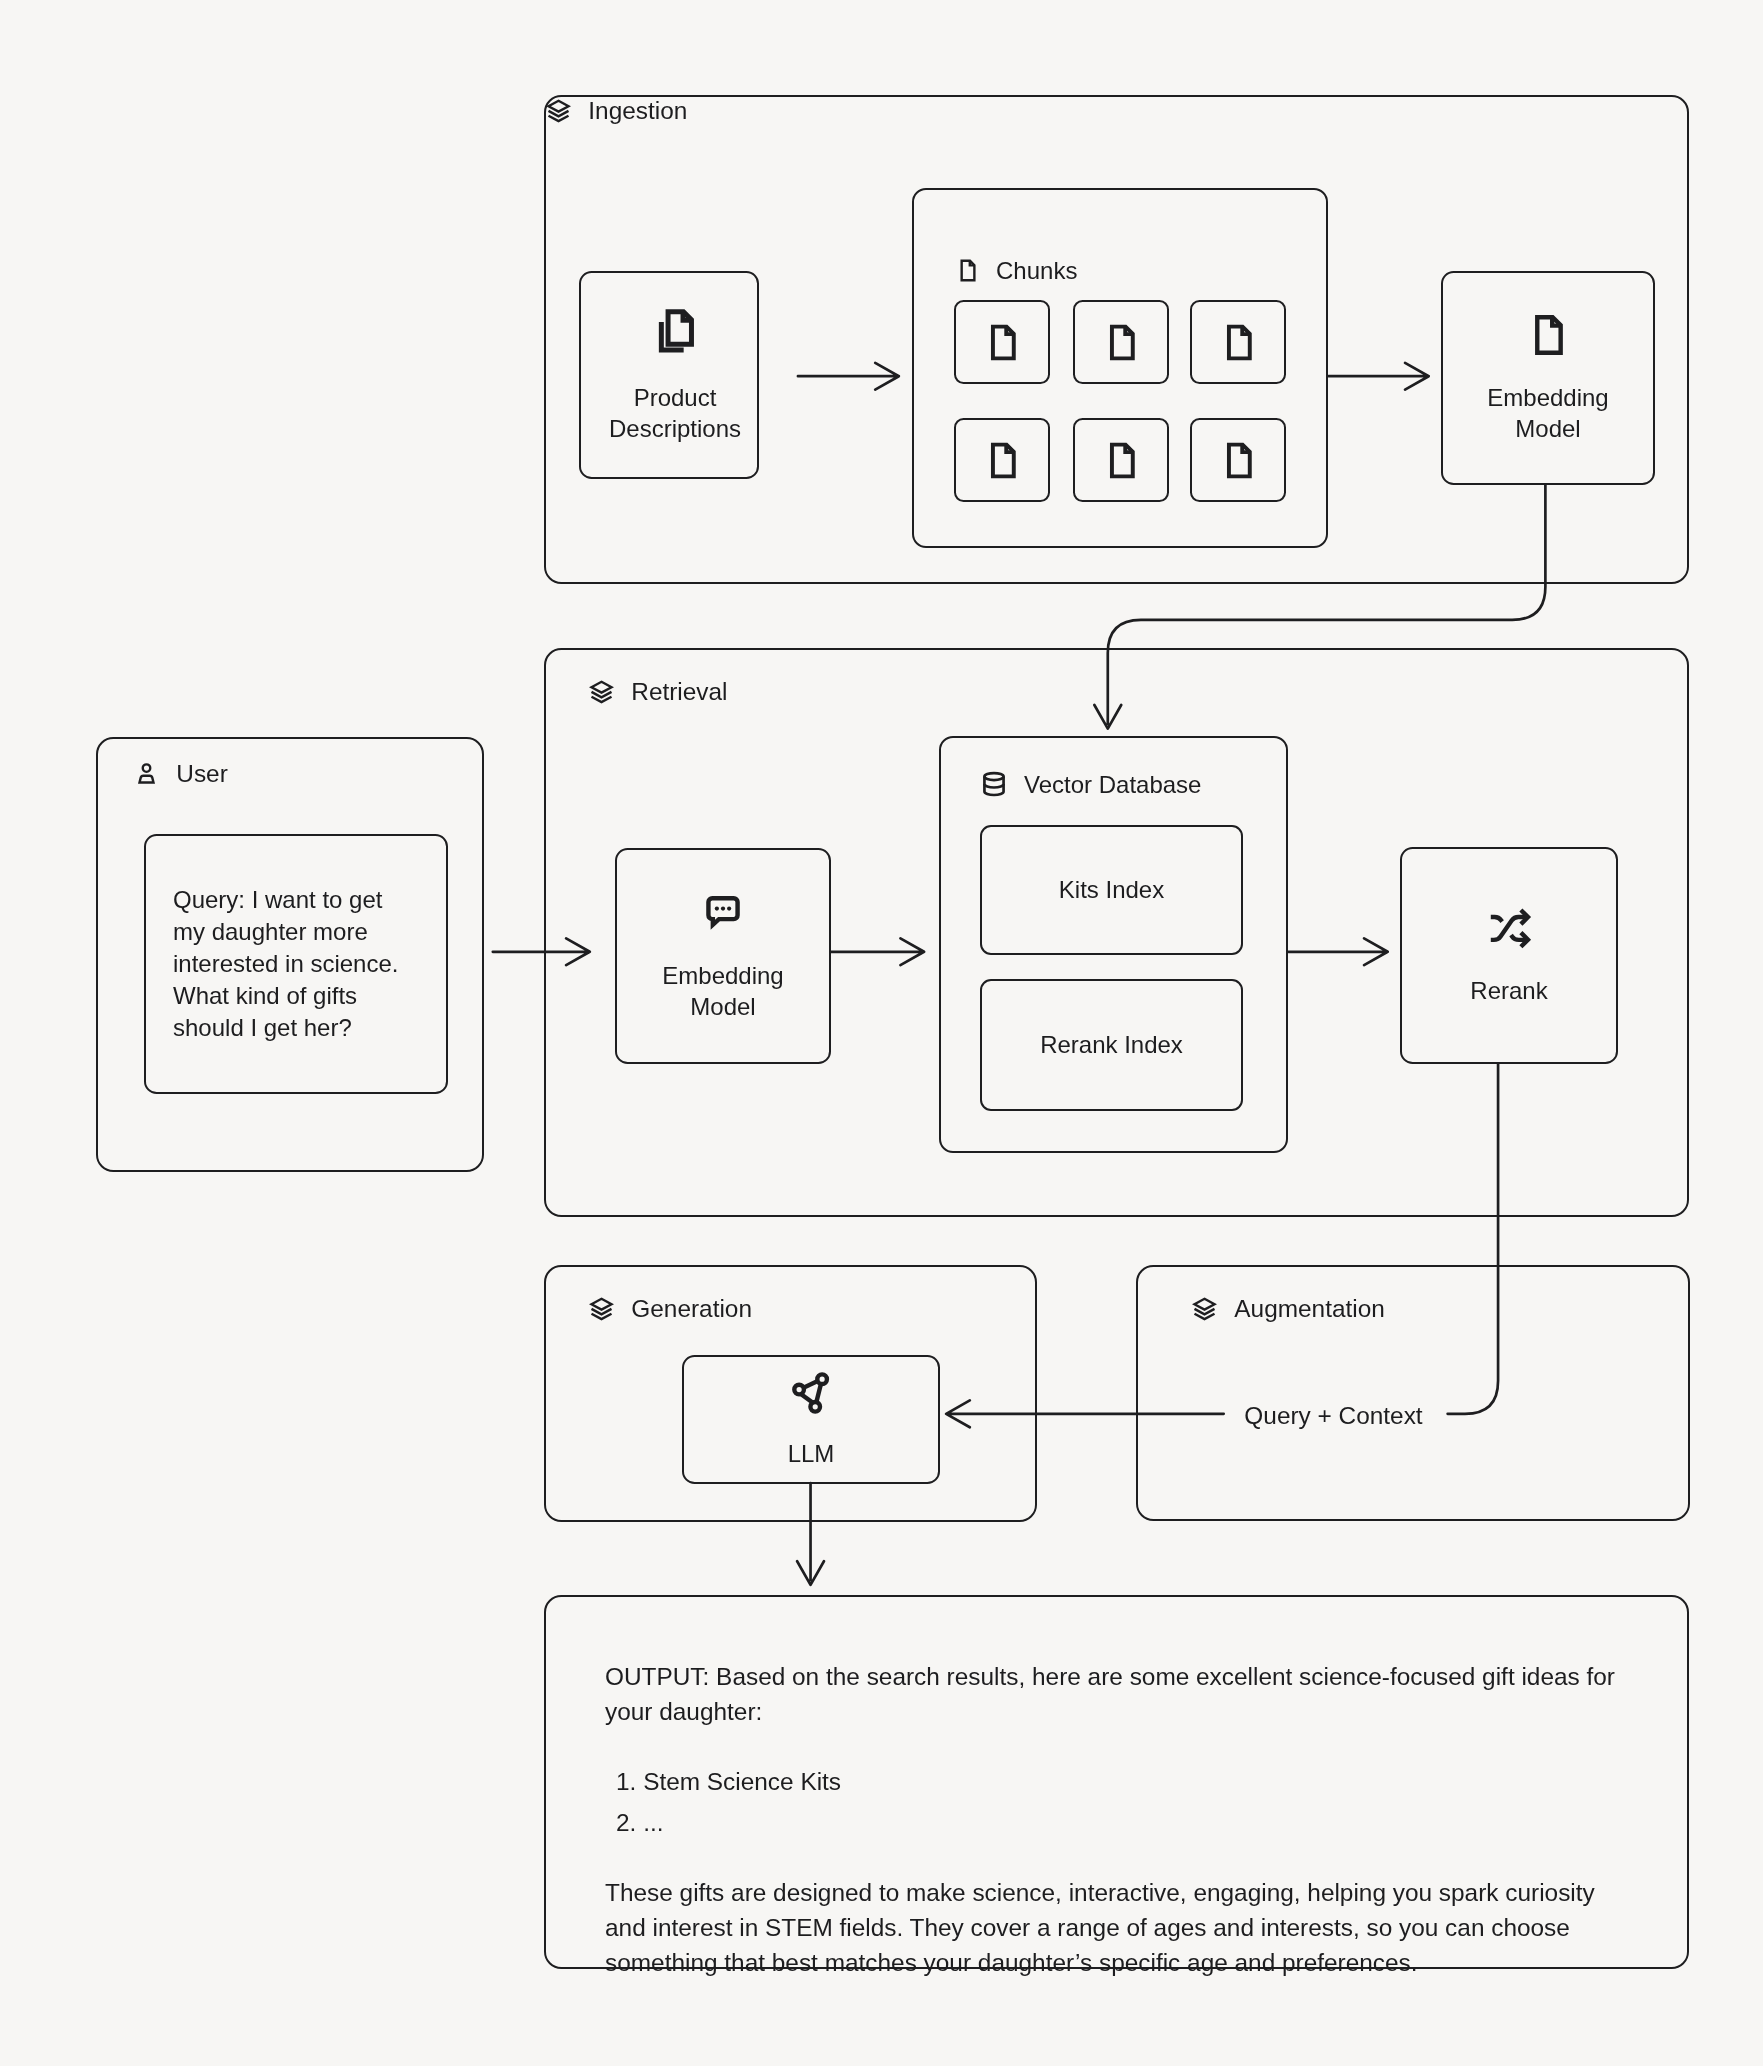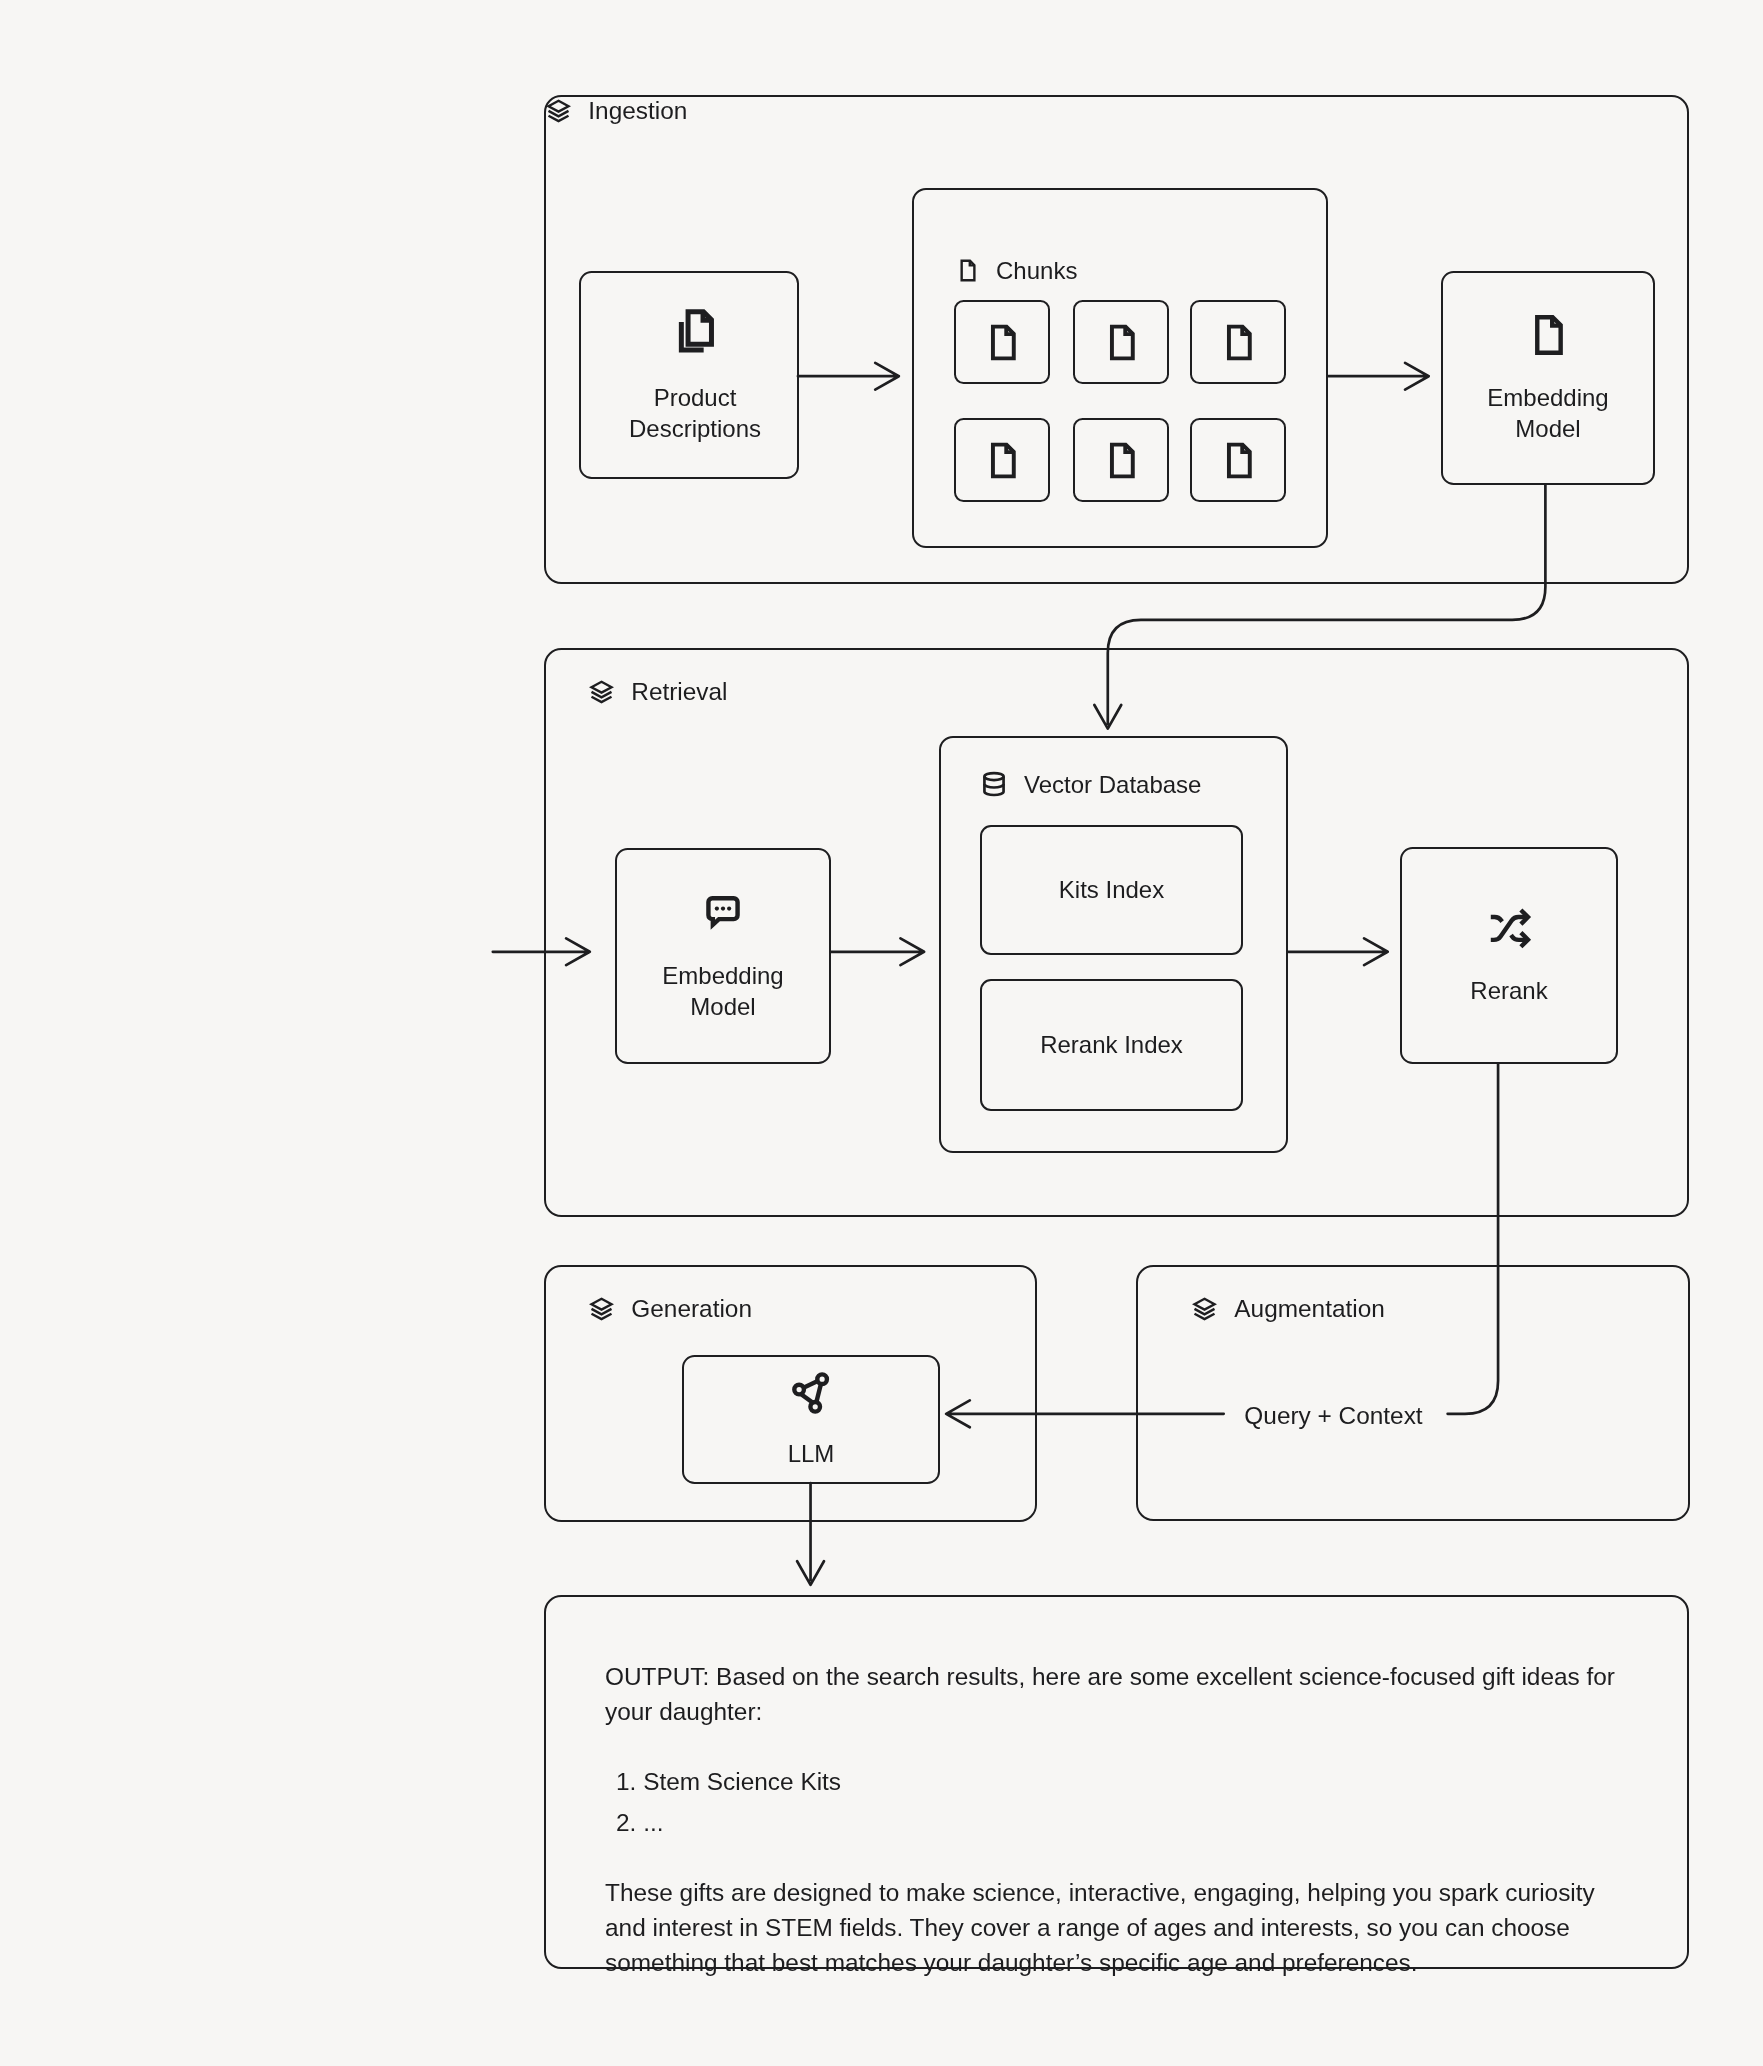--- a/index.html
+++ b/index.html
@@ -62,21 +62,21 @@
     font-size:24px;
   }
   svg.ic{display:block;stroke:var(--line);fill:none;stroke-width:2.3;}
   .ic-sm{width:25px;height:25px;}
   .ic-md{width:28px;height:28px;}
   .ic-lg{width:46px;height:46px;}
   .ic-xl{width:52px;height:52px;}
   .ic-tile{width:41px;height:41px;}
   
   #sec-ingestion{left:544px;top:95px;width:1145px;height:489px;}
-  #box-product{left:33px;top:174px;width:220px;height:208px;padding-left:12px;}
+  #box-product{left:33px;top:174px;width:180px;height:208px;padding-left:12px;}
   #box-chunks{left:366px;top:91px;width:416px;height:360px;border-radius:14px;}
   #lbl-chunks{left:41px;top:28px;margin-top:39px;}
   #box-embed1{left:895px;top:174px;width:214px;height:214px;}
 
   #sec-retrieval{left:544px;top:648px;width:1145px;height:569px;}
   #lbl-retrieval{left:43px;top:28px;}
   #box-embed2{left:69px;top:198px;width:216px;height:216px;}
   #box-vdb{left:393px;top:86px;width:349px;height:417px;border-radius:14px;}
   #lbl-vdb{left:39px;top:32px;}
   #box-dense{left:39px;top:87px;width:263px;height:130px;}
@@ -276,20 +276,34 @@
           <path d="m18.2 2.6 3.7 3.7-3.7 3.7"></path>
           <path d="M2.5 6.3h2c1.4 0 2.7.66 3.5 1.8l.4.57"></path>
           <path d="M21.9 18.2h-4.8c-1.4 0-2.7-.66-3.5-1.8l-.5-.7"></path>
           <path d="m18.2 14.4 3.7 3.7-3.7 3.7"></path>
         </svg>
       </span>
       <span class="node-label">Rerank</span>
     </div>
   </div>
 
+  <div class="section" id="sec-user">
+    <div class="sec-label" id="lbl-user">
+      <span>
+        <svg class="ic ic-sm" viewBox="0 0 24 24">
+          <circle cx="12" cy="6.8" r="3.6"></circle>
+          <path d="M5.3 20.6h13.4l-1.1-4.4c-.3-1.2-1.3-2-2.5-2H8.9c-1.2 0-2.2.8-2.5 2Z"></path>
+        </svg>
+      </span>
+      <span>User</span>
+    </div>
+    <div id="box-query">
+      <span>Query: I want to get my daughter more interested in science. What kind of gifts should I get her?</span>
+    </div>
+  </div>
 
   <div class="section" id="sec-generation">
     <div class="sec-label" id="lbl-generation">
       <span>
         <svg class="ic ic-sm" viewBox="0 0 24 24">
             <path d="M12 2.7 21.6 7.9 12 13.1 2.4 7.9Z"></path>
             <path d="M2.4 12.4 12 17.6 21.6 12.4"></path>
             <path d="M2.4 17 12 22.2 21.6 17"></path>
           </svg>
       </span>

